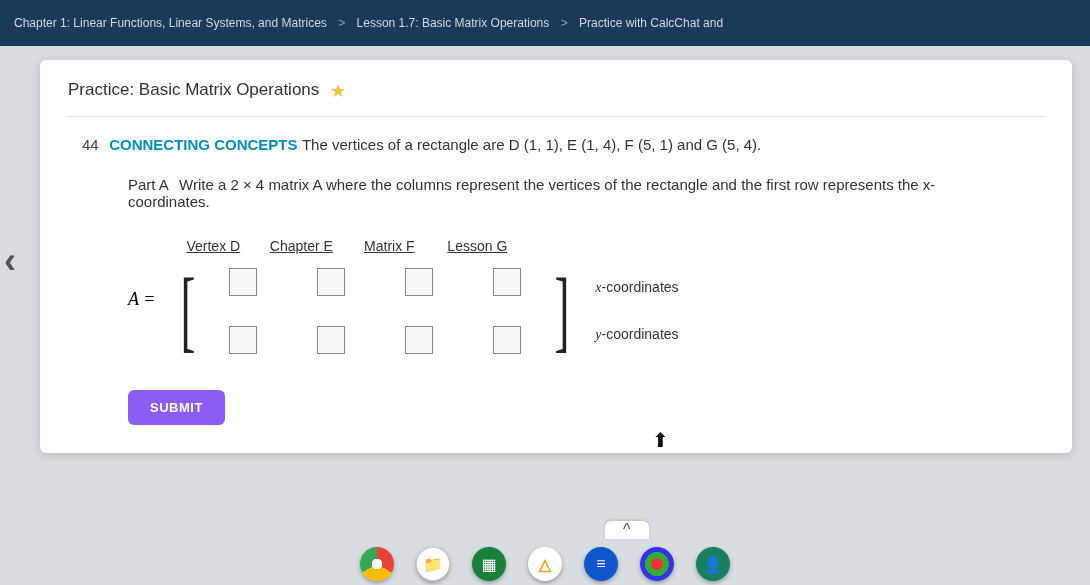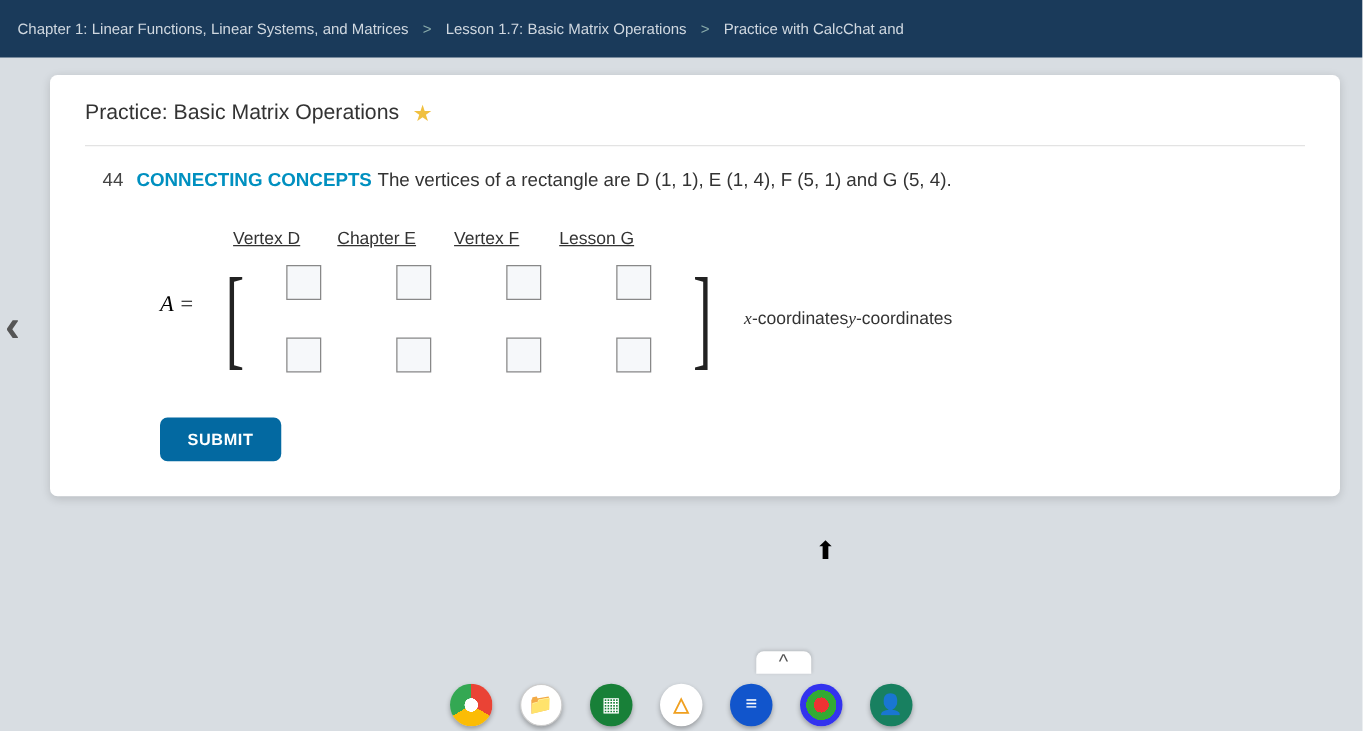--- a/index.html
+++ b/index.html
@@ -104,29 +104,30 @@
   }
   .cell-input {
     width: 28px;
     height: 28px;
     border: 1px solid #888;
     background: #f6f8fa;
   }
   .row-labels {
     margin-left: 18px;
     display: flex;
-    flex-direction: row;
+    flex-direction: column;
+    gap: 30px;
     font-size: 14px;
     color: #333;
   }
   .row-labels span em { font-style: italic; font-family: 'Times New Roman', serif; }
   .submit-btn {
     margin-top: 30px;
     margin-left: 60px;
-    background: #0369a1;
+    background: #8b5cf6;
     color: #fff;
     border: none;
     border-radius: 6px;
     padding: 10px 22px;
     font-size: 13px;
     font-weight: bold;
     letter-spacing: 0.5px;
     cursor: pointer;
   }
   .nav-chevron {
@@ -205,28 +206,32 @@
     <span>Practice: Basic Matrix Operations</span>
     <span class="star">★</span>
   </div>
 
   <div class="question">
     <span class="qnum">44</span>
     <span class="connecting">CONNECTING CONCEPTS</span>
     <span class="qtext">The vertices of a rectangle are D (1, 1), E (1, 4), F (5, 1) and G (5, 4).</span>
   </div>
 
+  <div class="part">
+    <span class="part-label">Part A</span>
+    <span>Write a 2 × 4 matrix A where the columns represent the vertices of the rectangle and the first row represents the x-coordinates.</span>
+  </div>
 
   <div class="matrix-area">
     <div class="a-eq">A =</div>
     <div class="matrix-wrap">
       <div class="headers">
         <span>Vertex D</span>
         <span>Chapter E</span>
-        <span>Vertex F</span>
+        <span>Matrix F</span>
         <span>Lesson G</span>
       </div>
       <div class="matrix-body">
         <div class="bracket">[</div>
         <div class="cells">
           <div class="cell-input"></div>
           <div class="cell-input"></div>
           <div class="cell-input"></div>
           <div class="cell-input"></div>
           <div class="cell-input"></div>

